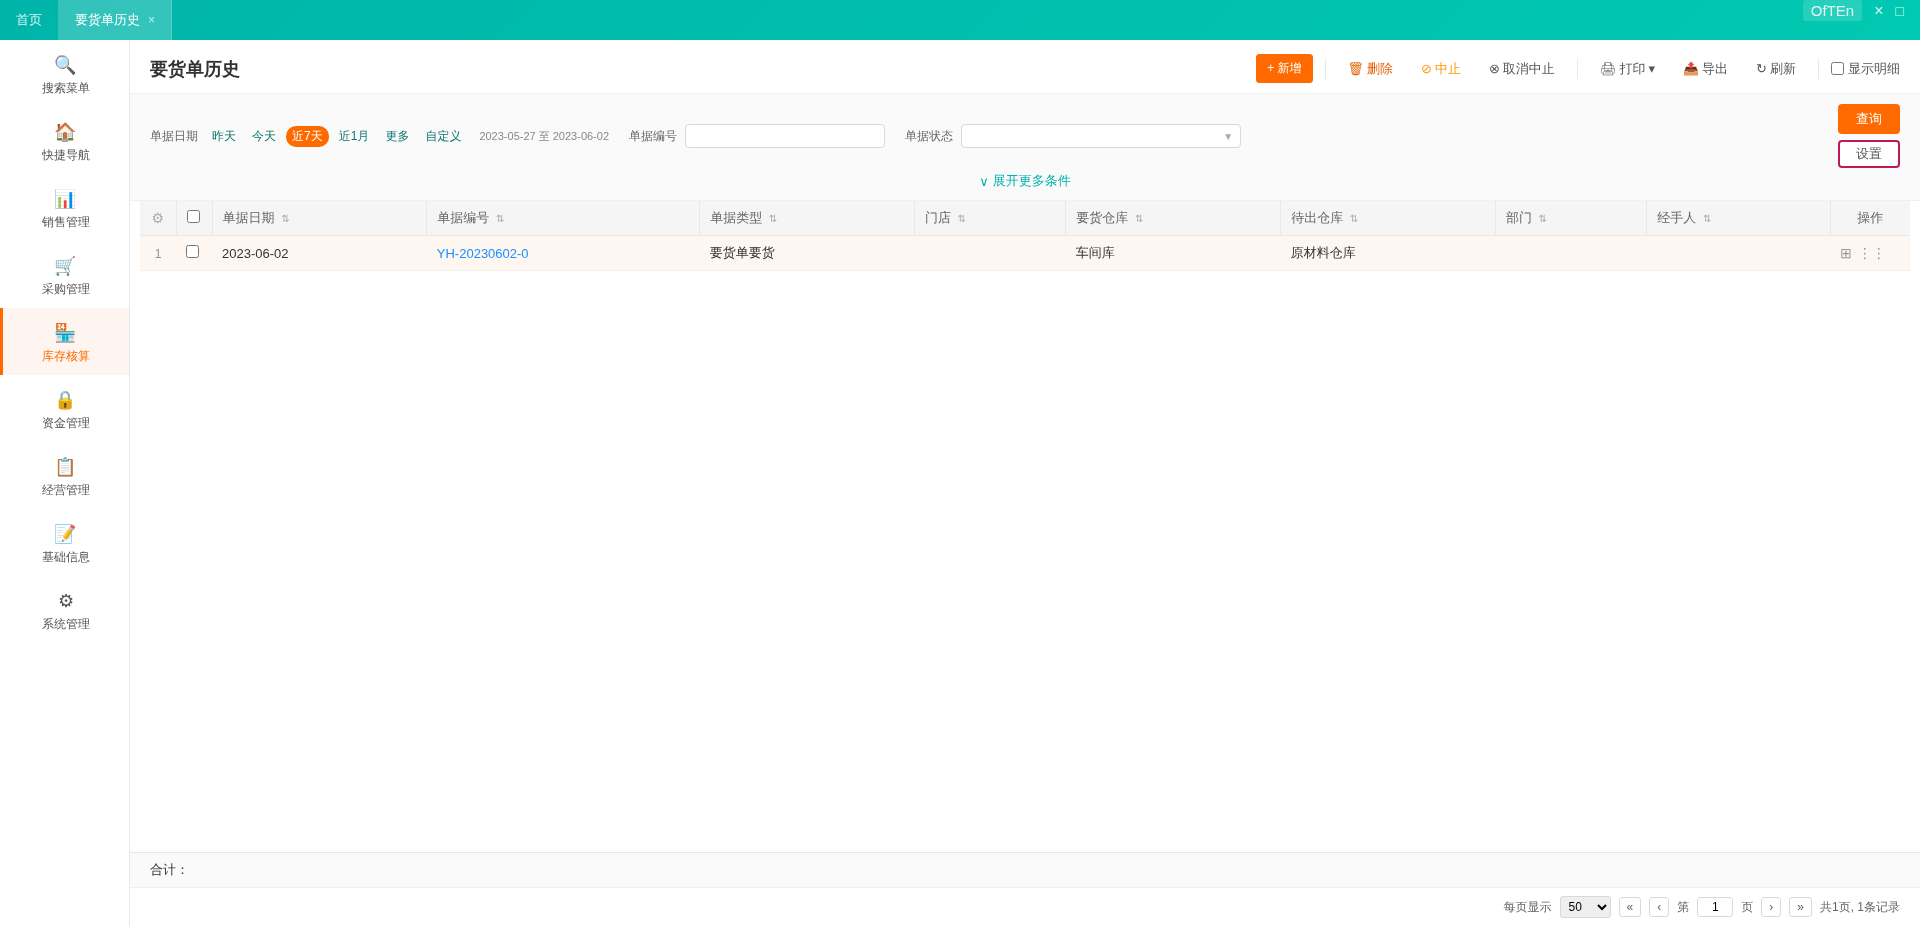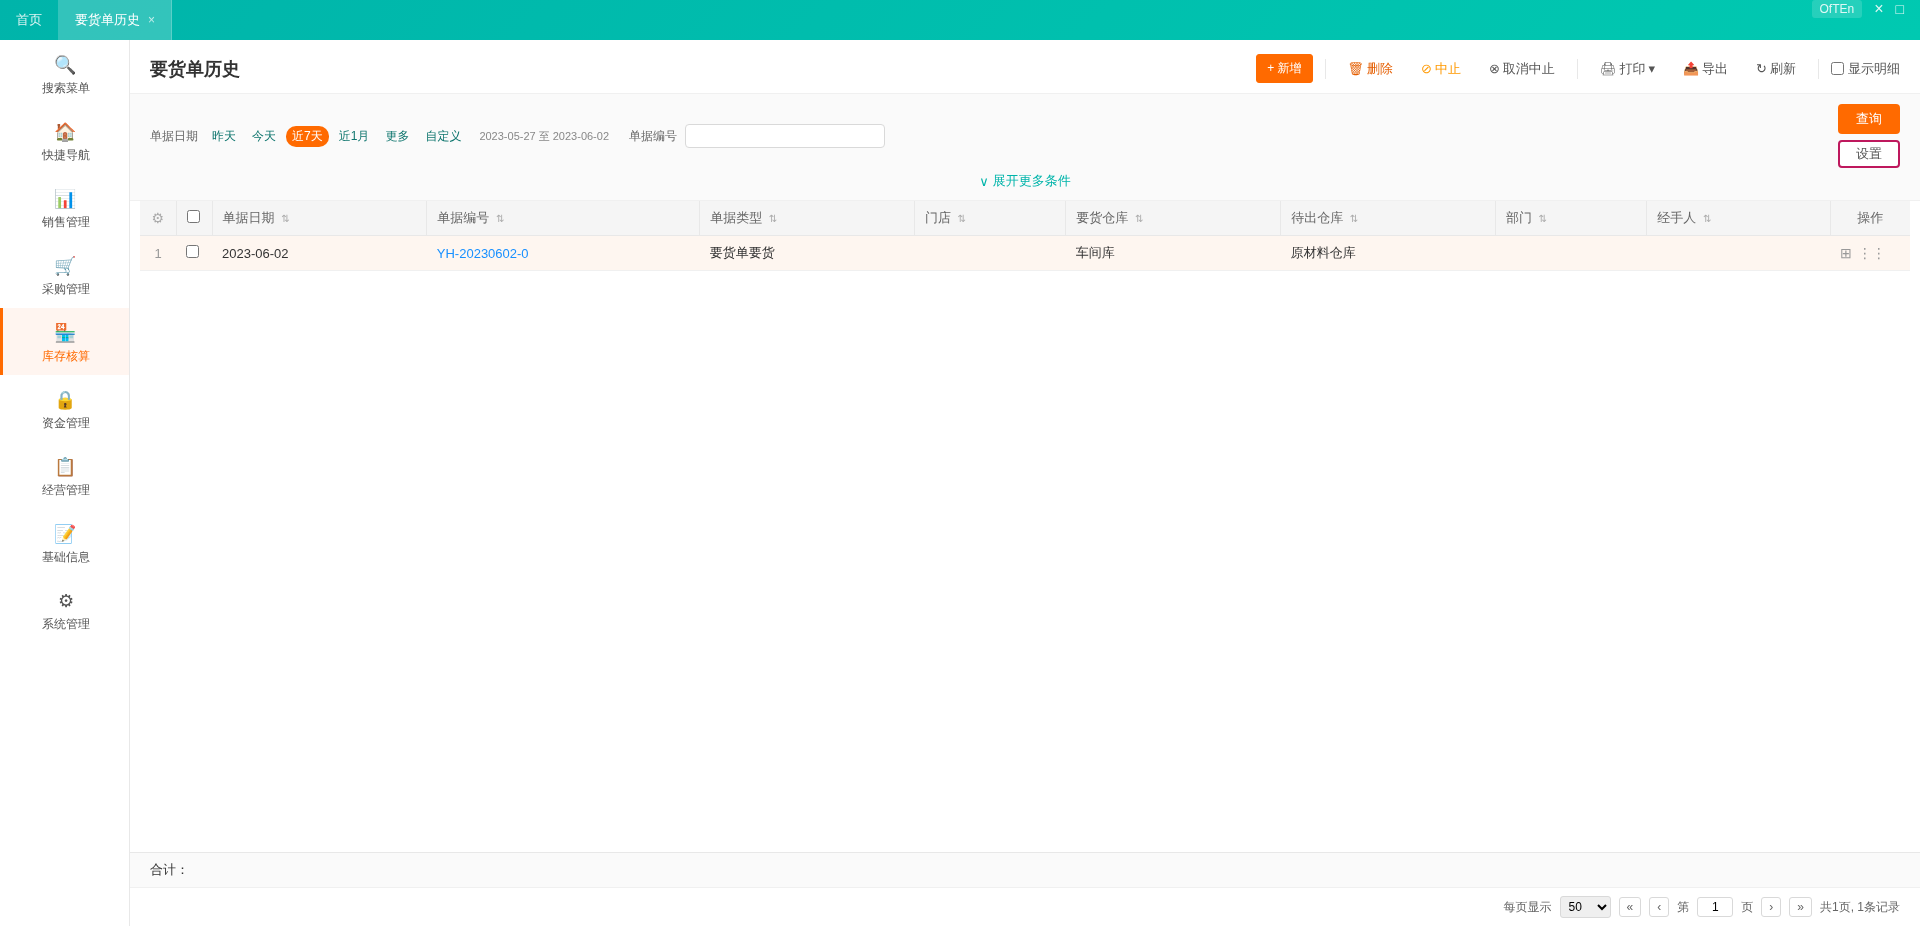--- a/index.html
+++ b/index.html
@@ -41,21 +41,21 @@
     }
     .top-bar-right {
       display: flex;
       align-items: center;
       padding: 0 16px;
       gap: 12px;
     }
     .top-bar-right span {
       color: rgba(255,255,255,0.85);
       cursor: pointer;
-      font-size: 12px;
+      font-size: 15px;
     }
     .often-badge {
       background: rgba(255,255,255,0.15);
       color: #fff;
       padding: 2px 8px;
       border-radius: 3px;
       font-size: 12px;
     }
 
     
@@ -467,20 +467,28 @@
             <span class="date-shortcut">自定义</span>
           </div>
           <span class="date-range-text">2023-05-27 至 2023-06-02</span>
         </div>
 
         <div class="filter-group">
           <span class="filter-label">单据编号</span>
           <input class="filter-input" type="text" style="">
         </div>
 
+        <div class="filter-group">
+          <span class="filter-label">单据状态</span>
+          <div class="filter-select-wrap">
+            <select class="filter-select">
+              <option value=""></option>
+            </select>
+          </div>
+        </div>
 
         <div class="filter-actions">
           <button class="btn-query">查询</button>
           <button class="btn-settings">设置</button>
         </div>
       </div>
 
       <div class="expand-more">
         <span>∨</span>
         <span>展开更多条件</span>

